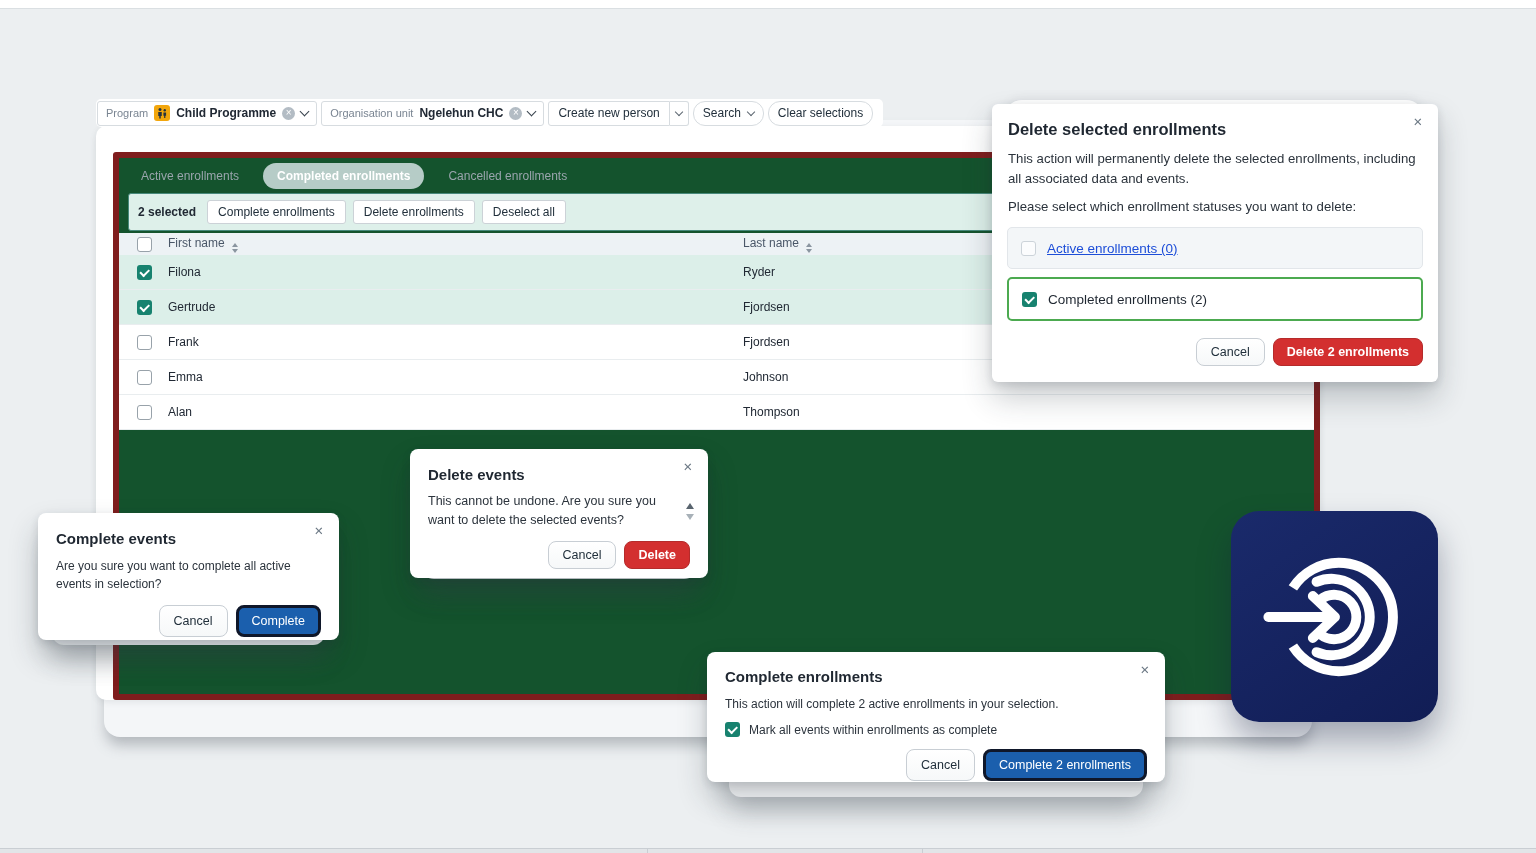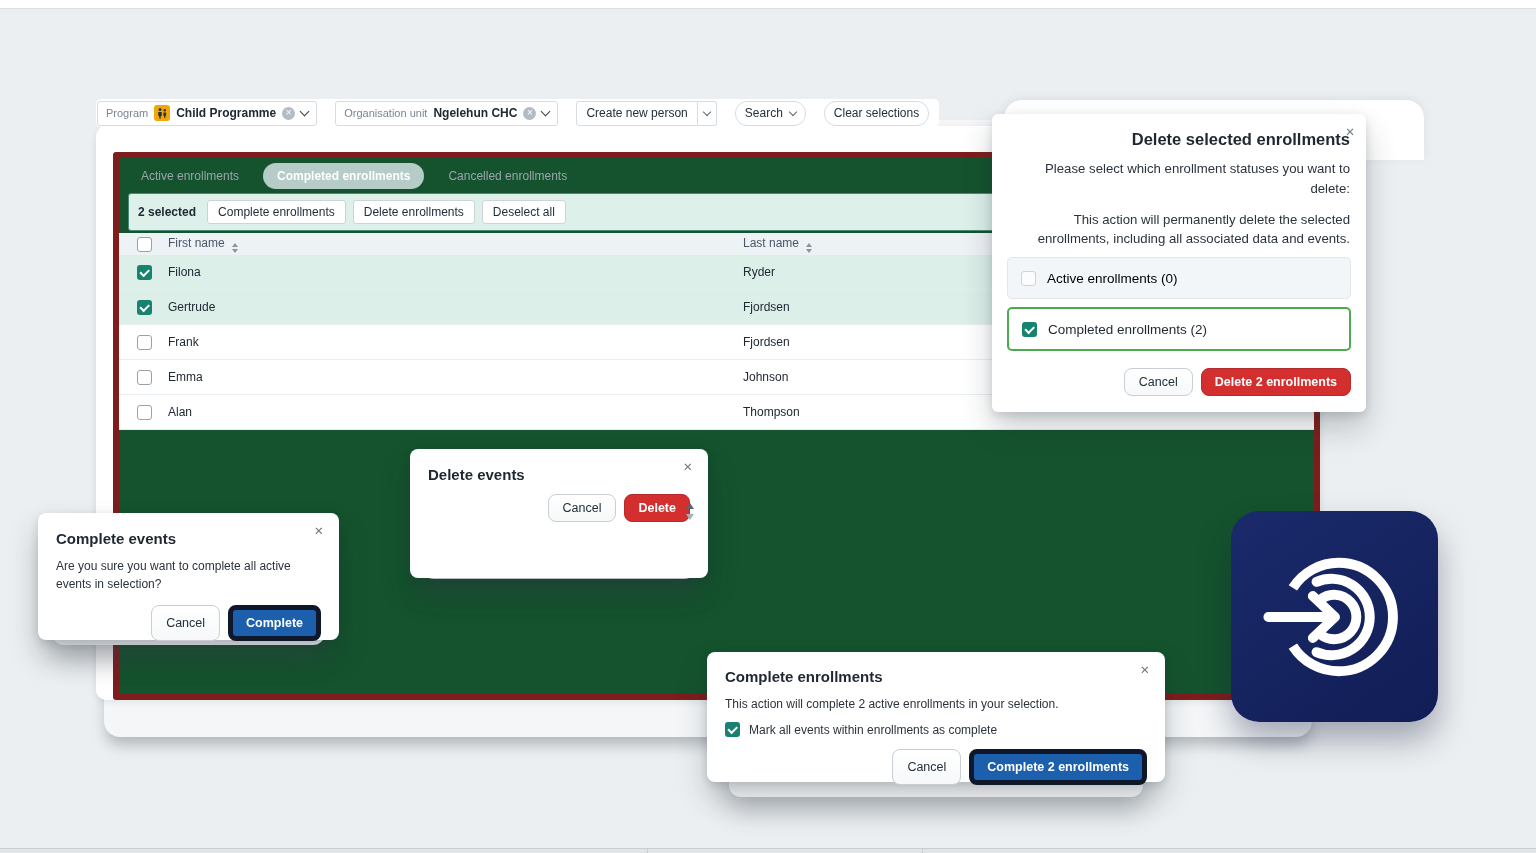--- a/index.html
+++ b/index.html
@@ -19,21 +19,21 @@
   .sheet-back {
     left:104px; top:120px; width:1208px; height:617px; background:#f4f6f8;
     border-radius:16px; box-shadow:0 10px 14px -2px rgba(110,118,126,.45);
   }
   .sheet-main {
     left:96px; top:126px; width:1224px; height:574px; background:#ffffff;
     border-radius:10px; box-shadow:0 2px 6px rgba(90,100,110,.12);
   }
 
   
-  .topbar { left:96px; top:99px; height:28px; display:flex; align-items:center; gap:18px;
+  .topbar { left:96px; top:99px; height:28px; display:flex; align-items:center; gap:4px;
     background:#ffffff; border-radius:5px; padding:0 10px 0 1px; }
   .chip { display:flex; align-items:center; gap:6px; height:23px; background:#fff;
     border:1px solid #d7dce0; border-radius:3px; padding:0 8px; }
   .chip-label { font-size:11px; color:#7a8592; }
   .chip-value { font-size:12px; font-weight:bold; color:#212934; }
   .prog-icon { width:16px; height:16px; border-radius:3px; background:var(--amber,#f2a60c);
     display:flex; align-items:center; justify-content:center; }
   .xcirc { width:13px; height:13px; border-radius:50%; background:#b3bcc4; position:relative; }
   .xcirc::before { content:"×"; position:absolute; left:0; top:-1px; width:13px; text-align:center;
     color:#fff; font-size:10px; line-height:14px; }
@@ -88,25 +88,25 @@
   .dlg-title { font-size:15px; font-weight:bold; color:#1f2731; }
   .dlg-body { font-size:12.5px; color:#2b333c; line-height:1.5; }
   .close-x { position:absolute; top:8px; right:11px; width:14px; height:14px; color:#6b7884; }
   .close-x::before { content:"✕"; font-size:11.5px; line-height:14px; }
   .btn-row { display:flex; justify-content:flex-end; gap:8px; }
   .btn { display:inline-flex; align-items:center; justify-content:center; border-radius:8px;
     font-size:12.5px; box-sizing:border-box; }
   .btn-secondary { background:linear-gradient(#ffffff,#f6f8f9); border:1px solid #c8ced4;
     color:#22303c; padding:6px 14px; }
   .btn-danger { background:var(--red,#d32f2f); border:1px solid #b52b2b; color:#fff; font-weight:bold; padding:6px 13px; }
-  .btn-primary { background:var(--blue,#1b5fad); border:5px solid #0f172a; color:#fff; font-weight:bold; padding:6px 13px; }
+  .btn-primary { background:var(--blue,#1b5fad); border:3px solid #0f172a; color:#fff; font-weight:normal; padding:6px 13px; }
 
   .opt { display:flex; align-items:center; gap:11px; border-radius:5px; padding:0 13px;
     height:42px; font-size:13.5px; box-sizing:border-box; margin:0 0 8px 0; }
-  .opt.dim { background:#f3f6f8; border:1px solid #e2e6ea; color:#000000; }
+  .opt.dim { background:#f3f6f8; border:1px solid #e2e6ea; color:#1d4ed8;text-decoration:underline; }
   .opt.sel { background:#fff; border:2px solid var(--green,#4caa50); color:#1f2731; height:44px; }
 
   .stepper { position:absolute; right:14px; top:54px; display:flex; flex-direction:column; gap:5px; align-items:center; }
   .st-up { width:0; height:0; border-left:4.5px solid transparent; border-right:4.5px solid transparent; border-bottom:6px solid #59646e; }
   .st-down { width:0; height:0; border-left:4.5px solid transparent; border-right:4.5px solid transparent; border-top:6px solid #a8b1b8; }
 
   
   .logo-tile { left:1231px; top:511px; width:207px; height:211px; border-radius:28px;
     background:linear-gradient(145deg,#1a2a6b,#111d55); display:flex; align-items:center; justify-content:center;
     box-shadow:0 18px 32px rgba(20,30,60,.35); }
@@ -224,43 +224,44 @@
     <div class="trow">
       <span class="c-check">
           <span class="cb off"></span>
         </span>
       <span class="c-first">Alan</span>
       <span class="c-last">Thompson</span>
     </div>
   </div>
 
   <div class="abs" style="left:1004px;top:100px;width:420px;height:60px;background:#fff;border-radius:18px 18px 0 0;box-shadow:0 -2px 10px rgba(60,70,80,.08);"></div>
-  <div class="dlg" style="left:992px;top:114px;width:374px;padding:14px 15px 16px;border-radius:6px;text-align:right;">
+  <div class="dlg" style="left:992px;top:104px;width:446px;padding:14px 15px 16px;border-radius:6px;">
     <span class="close-x"></span>
     <div class="dlg-title" style="font-size:16.5px;margin:2px 1px 10px;">Delete selected enrollments</div>
+    <div class="dlg-body" style="font-size:13.2px;margin:0 1px 8px;">This action will permanently delete the selected enrollments, including all associated data and events.</div>
     <div class="dlg-body" style="font-size:13.2px;margin:0 1px 11px;">Please select which enrollment statuses you want to delete:</div>
-    <div class="dlg-body" style="font-size:13.2px;margin:0 1px 8px;">This action will permanently delete the selected enrollments, including all associated data and events.</div>
     <div class="opt dim">
       <span class="cb off dim"></span>
       <span>Active enrollments (0)</span>
     </div>
     <div class="opt sel">
       <span class="cb on"></span>
       <span>Completed enrollments (2)</span>
     </div>
     <div class="btn-row" style="margin-top:17px;">
       <span class="btn btn-secondary">Cancel</span>
       <span class="btn btn-danger">Delete 2 enrollments</span>
     </div>
   </div>
 
   <div class="dlg-back" style="left:422px;top:461px;width:274px;height:118px;"></div>
   <div class="dlg" style="left:410px;top:449px;width:298px;height:129px;padding:14px 18px 14px;">
     <span class="close-x"></span>
     <div class="dlg-title" style="margin:3px 0 9px;">Delete events</div>
+    <div class="dlg-body" style="width:246px;">This cannot be undone. Are you sure you want to delete the selected events?</div>
     <span class="stepper">
         <span class="st-up"></span>
         <span class="st-down"></span>
       </span>
     <div class="btn-row" style="margin-top:11px;">
       <span class="btn btn-secondary">Cancel</span>
       <span class="btn btn-danger">Delete</span>
     </div>
   </div>
 

